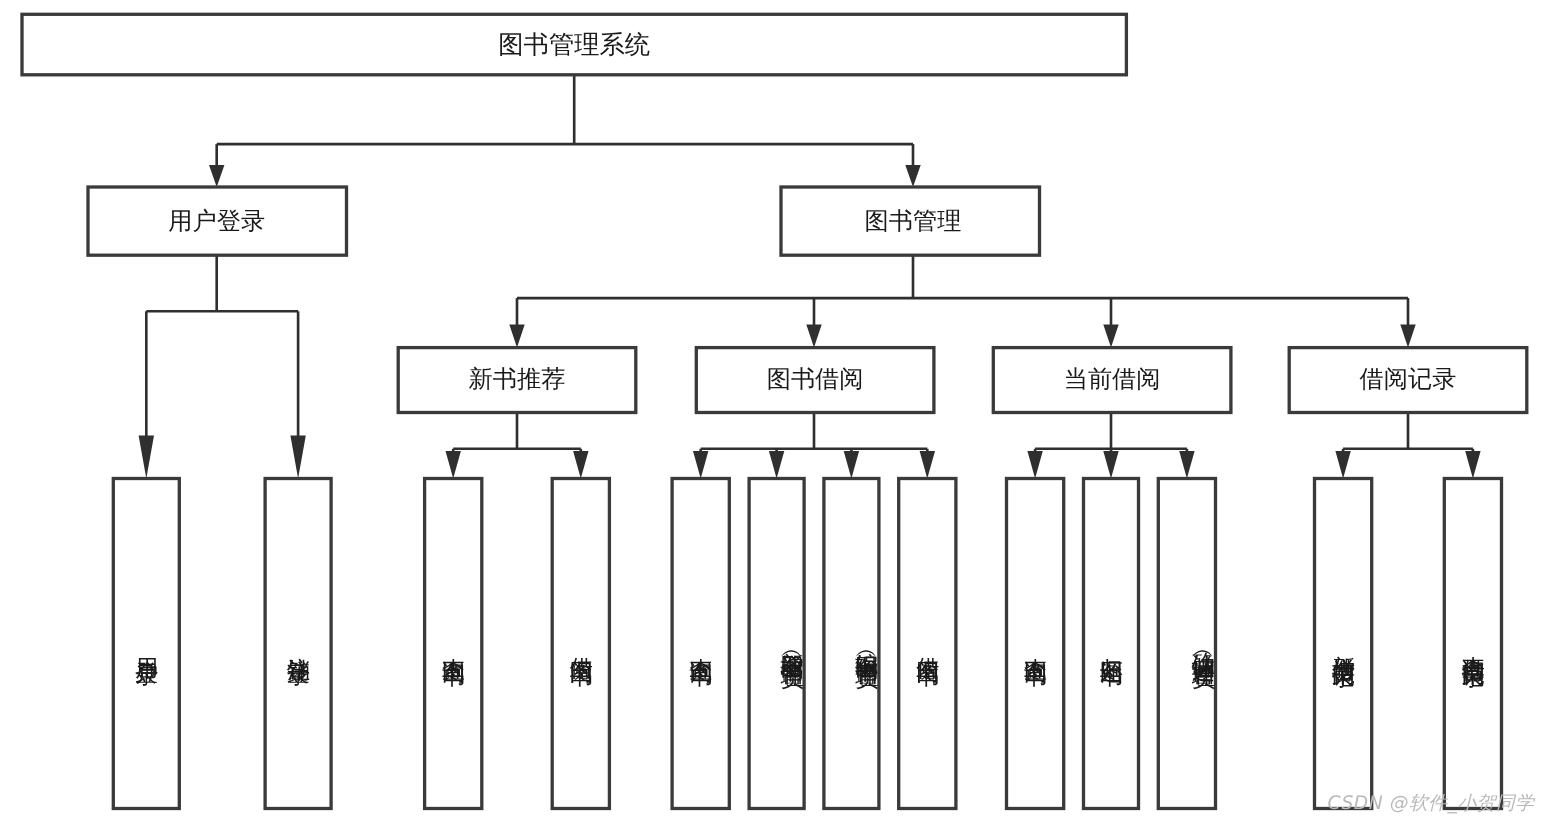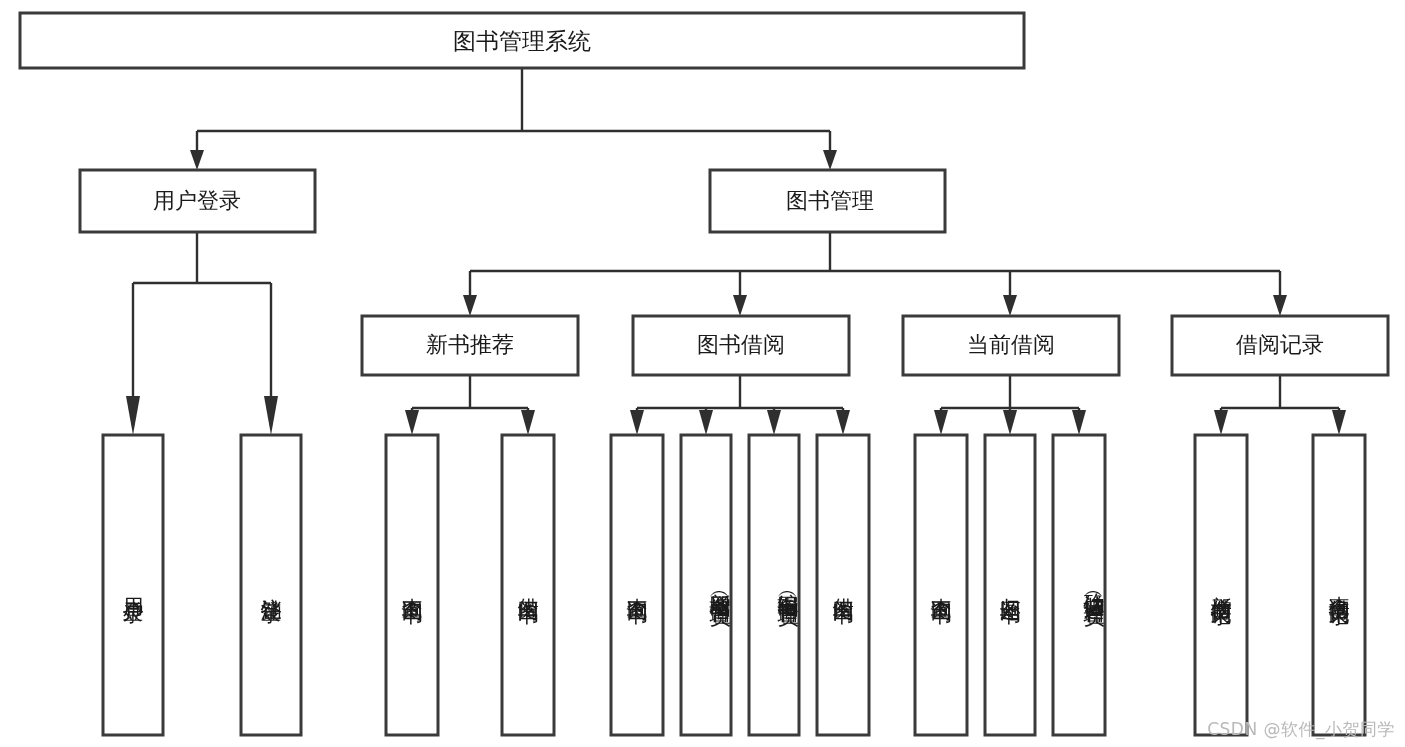--- a/index.html
+++ b/index.html
@@ -26,20 +26,21 @@
     font-family:"DejaVu Sans","Liberation Sans",sans-serif;
     font-size:21px;color:#1a1a1a;line-height:1.08;
     letter-spacing:2px;
     white-space:nowrap;pointer-events:none;
   }
   .watermark{
     position:absolute;right:10px;bottom:6px;
     font-family:"DejaVu Sans","Liberation Sans",sans-serif;
     font-size:17px;color:#b9b9b9;letter-spacing:.5px;
     user-select:none;
+    font-style:italic;
   }
 </style>
 </head>
 <body>
 
 <div id="diagram-root">
 
   <svg class="canvas" viewBox="0 0 1405 747" xmlns="http://www.w3.org/2000/svg">
 
     <g>

